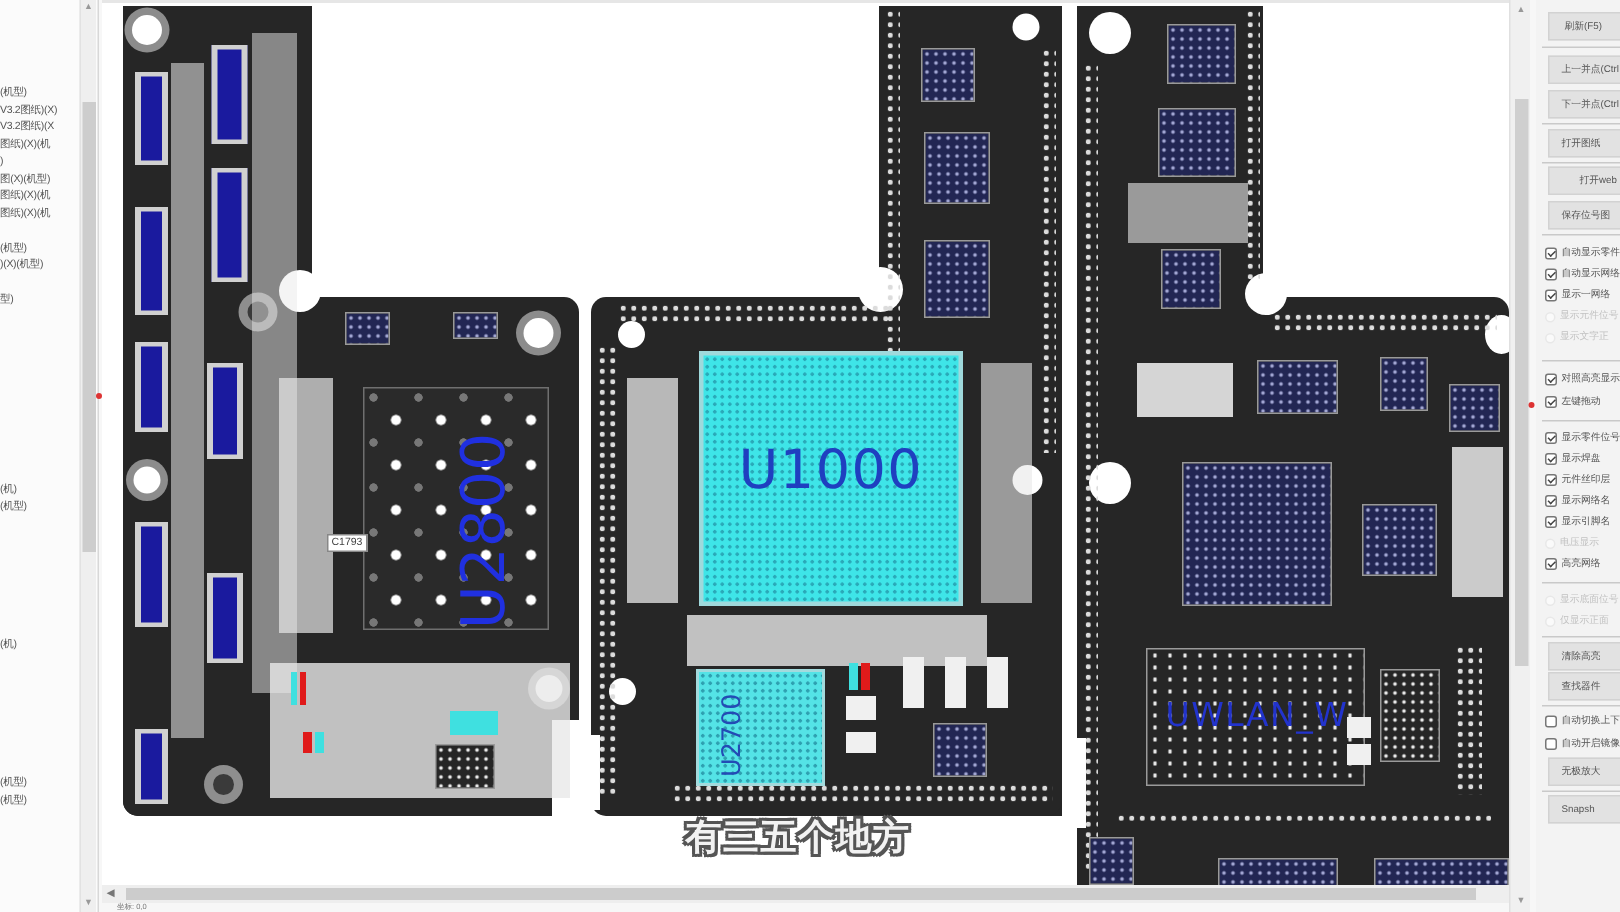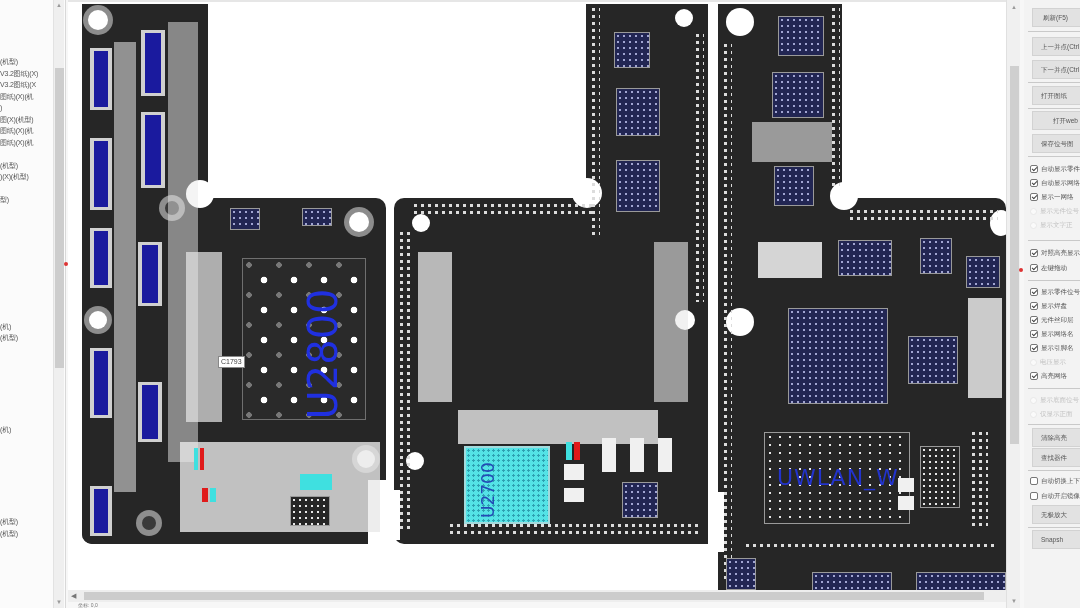--- a/index.html
+++ b/index.html
@@ -186,20 +186,23 @@
     <div class="edge-dots" style="left:626px; top:30px; width:10px; height:270px;"></div>
     <div class="edge-dots" style="left:344px; top:200px; width:180px; height:14px;"></div>
 
     <div class="grid-chip blue" style="left:546px; top:30px; width:36px; height:36px;"></div>
     <div class="grid-chip blue" style="left:548px; top:86px; width:44px; height:48px;"></div>
     <div class="grid-chip blue" style="left:548px; top:158px; width:44px; height:52px;"></div>
 
     <div class="pad-field sq" style="left:350px; top:250px; width:34px; height:150px; background-size:8px 10px; opacity:0.75;"></div>
     <div class="pad-field sq" style="left:586px; top:240px; width:34px; height:160px; background-size:8px 8px; opacity:0.6;"></div>
 
+    <div class="u1000" style="left:398px; top:232px; width:176px; height:170px;">
+      <div class="u1000-label">U1000</div>
+    </div>
 
     <div class="pad-field sq" style="left:390px; top:408px; width:200px; height:34px; background-size:14px 10px; opacity:0.8;"></div>
     <div class="u2700" style="left:396px; top:444px; width:86px; height:78px;">
       <div class="u2700-label">U2700</div>
     </div>
     <div class="comp cyan" style="left:498px; top:440px; width:6px; height:18px;"></div>
     <div class="comp red" style="left:506px; top:440px; width:6px; height:18px;"></div>
     <div class="comp" style="left:496px; top:462px; width:20px; height:16px;"></div>
     <div class="comp" style="left:496px; top:486px; width:20px; height:14px;"></div>
     <div class="comp" style="left:534px; top:436px; width:14px; height:34px;"></div>
@@ -235,20 +238,21 @@
       <div class="wlan-label" style="left:12px; top:32px;">UWLAN_W</div>
     </div>
     <div class="comp" style="left:830px; top:476px; width:16px; height:14px;"></div>
     <div class="comp" style="left:830px; top:494px; width:16px; height:14px;"></div>
     <div class="grid-chip" style="left:852px; top:444px; width:40px; height:62px;"></div>
     <div class="edge-dots" style="left:902px; top:428px; width:18px; height:100px;"></div>
     <div class="grid-chip blue" style="left:658px; top:556px; width:30px; height:32px;"></div>
     <div class="grid-chip blue" style="left:744px; top:570px; width:80px; height:22px;"></div>
     <div class="grid-chip blue" style="left:848px; top:570px; width:90px; height:22px;"></div>
 
+    <div class="subtitle" style="left:389px; top:540px;">有三五个地方</div>
   </div>
 
   <div class="hscroll">
     <span class="arrow-left">◀</span>
     <div class="thumb"></div>
   </div>
   <div class="status-bar">坐标: 0,0</div>
 
   <div class="right-scroll">
     <span class="arrow-up">▲</span>

